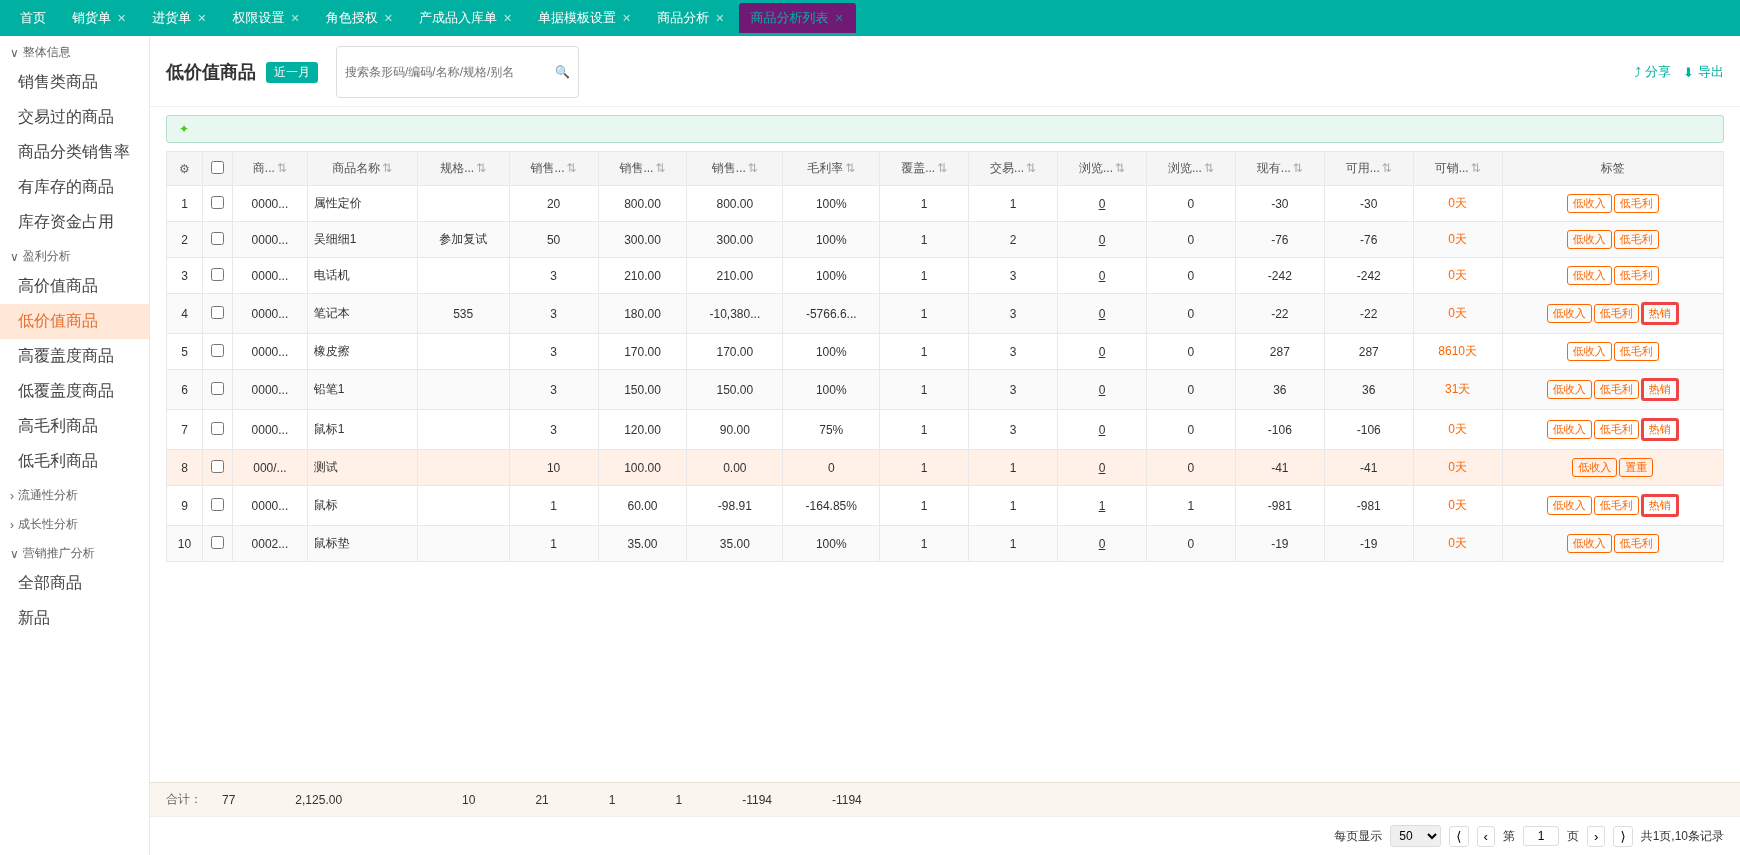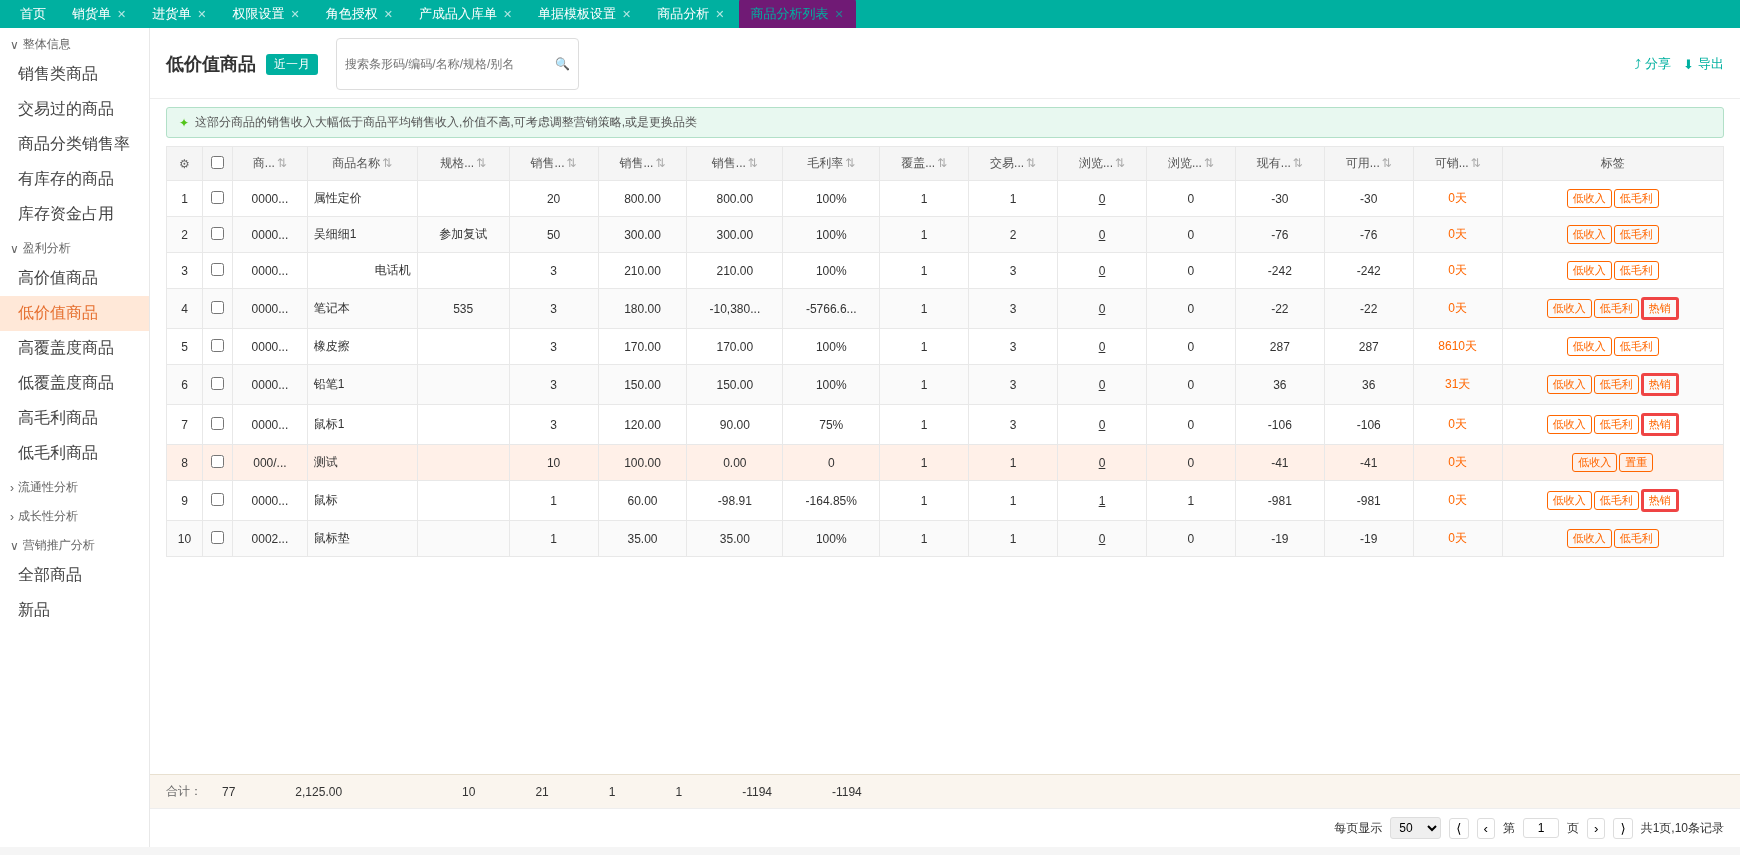--- a/index.html
+++ b/index.html
@@ -1,21 +1,21 @@
 <!DOCTYPE html>
 <html><head>
   <meta charset="utf-8">
   <style>
     * { box-sizing: border-box; margin: 0; padding: 0; }
     body { font-family: "Microsoft YaHei", sans-serif; font-size: 12px; background: #f5f5f5; color: #333; height: 855px; overflow: hidden; }
 
     
     .top-nav {
       background: #00b0a0;
-      height: 28px;
+      height: 36px;
       display: flex;
       align-items: center;
       padding: 0 8px;
       gap: 2px;
     }
     .nav-item {
       color: #fff;
       padding: 6px 12px;
       cursor: pointer;
       white-space: nowrap;
@@ -337,21 +337,20 @@
         </div>
         <div class="action-btn">
           <span>⬇</span>
           <span>导出</span>
         </div>
       </div>
     </div>
 
     <div class="info-banner">
       <span style="color:#52c41a;">✦</span>
-      <span>这部分商品的销售收入大幅低于商品平均销售收入,价值不高,可考虑调整营销策略,或是更换品类</span>
     </div>
 
     <div class="table-container">
       <table>
         <thead>
           <tr>
             <th style="width:36px;"><span class="gear-icon">⚙</span></th>
             <th style="width:30px;"><input type="checkbox" style=""></th>
             <th>商...<span class="sort-icon">⇅</span></th>
             <th>商品名称<span class="sort-icon">⇅</span></th>
@@ -406,21 +405,21 @@
       <td>0</td>
       <td>-76</td>
       <td>-76</td>
       <td style="color:#ff6600;">0天</td>
       <td><span class="tag-badge tag-low-income">低收入</span><span class="tag-badge tag-low-margin">低毛利</span></td>
     </tr>
             <tr>
       <td>3</td>
       <td><input type="checkbox" style=""></td>
       <td>0000...</td>
-      <td style="text-align:right;margin-top:22px;">电话机</td>
+      <td style="text-align:left;margin-top:22px;">电话机</td>
       <td></td>
       <td>3</td>
       <td>210.00</td>
       <td>210.00</td>
       <td>100%</td>
       <td>1</td>
       <td>3</td>
       <td><span class="underline-link">0</span></td>
       <td>0</td>
       <td>-242</td>

